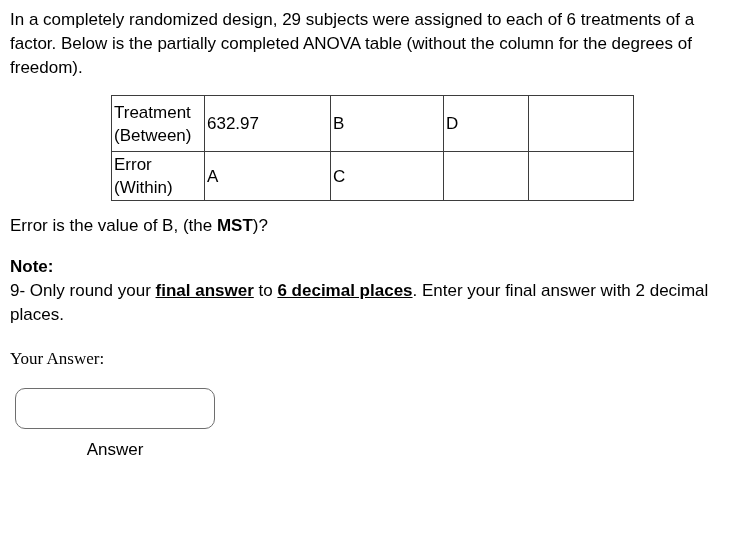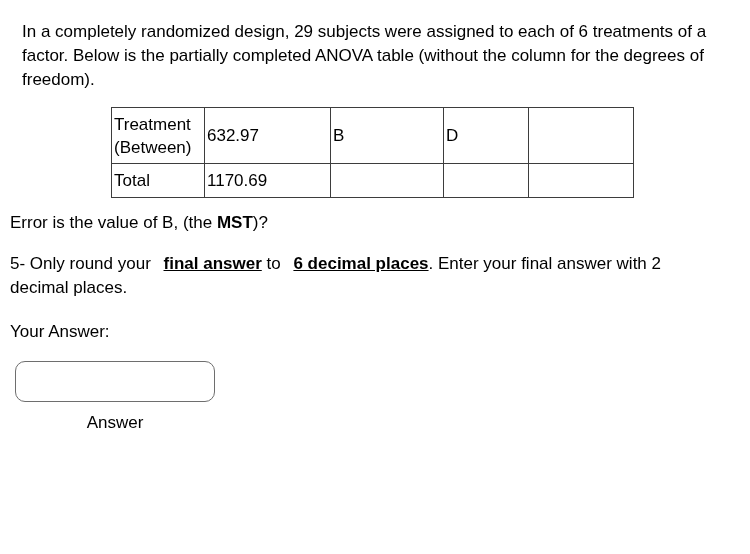--- a/index.html
+++ b/index.html
@@ -8,21 +8,21 @@
     height: 554px;
     box-sizing: border-box;
     padding: 8px 10px 0 10px;
     background: #ffffff;
     color: #000000;
     font-family: "Liberation Sans", "DejaVu Sans", sans-serif;
     font-size: 17px;
     line-height: 24px;
     overflow: hidden;
   }
-  .intro { margin: 12px; max-width: 703px; }
+  .intro { margin: 0; max-width: 703px; }
 
   table.anova {
     border-collapse: collapse;
     table-layout: fixed;
     margin: 15px 0 0 101px;
   }
   .anova th, .anova td {
     border: 1px solid #3d3d3d;
     font-weight: normal;
     text-align: left;
@@ -37,27 +37,27 @@
   .col-ms     { width: 113px; }
   .col-f      { width: 85px; }
   .col-p      { width: 105px; }
   tr.row-head      { height: 60px; }
   tr.row-treatment { height: 56px; margin-top: 32px; }
   tr.row-error     { height: 47px; }
   tr.row-total     { height: 34px; }
 
   .prompt { margin: 13px 0 0 0; }
   .bold { font-weight: bold; }
-  .emph { font-weight: bold; text-decoration: underline; margin-left: 8px; }
+  .emph { font-weight: bold; text-decoration: underline; }
 
   .note-block { margin: 17px 0 0 0; }
   .note-label { font-weight: bold; }
   .note-body { max-width: 703px; }
 
-  .your-answer { margin: 20px 0 0 0; }
+  .your-answer { margin: 20px 0 0 0; font-family: Liberation Serif, serif; }
 
   .answer-input {
     display: block;
     margin: 17px 0 0 5px;
     width: 200px;
     height: 41px;
     box-sizing: border-box;
     border: 1px solid #6e6e6e;
     border-radius: 10px;
     padding: 0 10px;
@@ -89,34 +89,36 @@
     </colgroup>
     <tbody>
       <tr class="row-treatment">
         <td>Treatment
 (Between)</td>
         <td>632.97</td>
         <td>B</td>
         <td>D</td>
         <td></td>
       </tr>
-      <tr class="row-total">
-        <td>Total</td>
-        <td>1170.69</td>
-        <td></td>
+      <tr class="row-error">
+        <td>Error
+(Within)</td>
+        <td>A</td>
+        <td>C</td>
         <td></td>
         <td></td>
       </tr>
     </tbody>
   </table>
 
   <p class="prompt"><span>Error is the value of B, (the </span><span class="bold">MST</span><span>)?</span></p>
 
   <div class="note-block">
-    <div class="note-body"><span>5- Only round your </span><span class="emph">final answer</span><span> to </span><span class="emph">6 decimal places</span><span>. Enter your final answer with 2 decimal places.</span></div>
+    <div class="note-label">Note:</div>
+    <div class="note-body"><span>9- Only round your </span><span class="emph">final answer</span><span> to </span><span class="emph">6 decimal places</span><span>. Enter your final answer with 2 decimal places.</span></div>
   </div>
 
   <p class="your-answer">Your Answer:</p>
 
   <input type="text" class="answer-input" value="" style="">
 
   <div class="answer-caption">Answer</div>
 
 </div>
 

